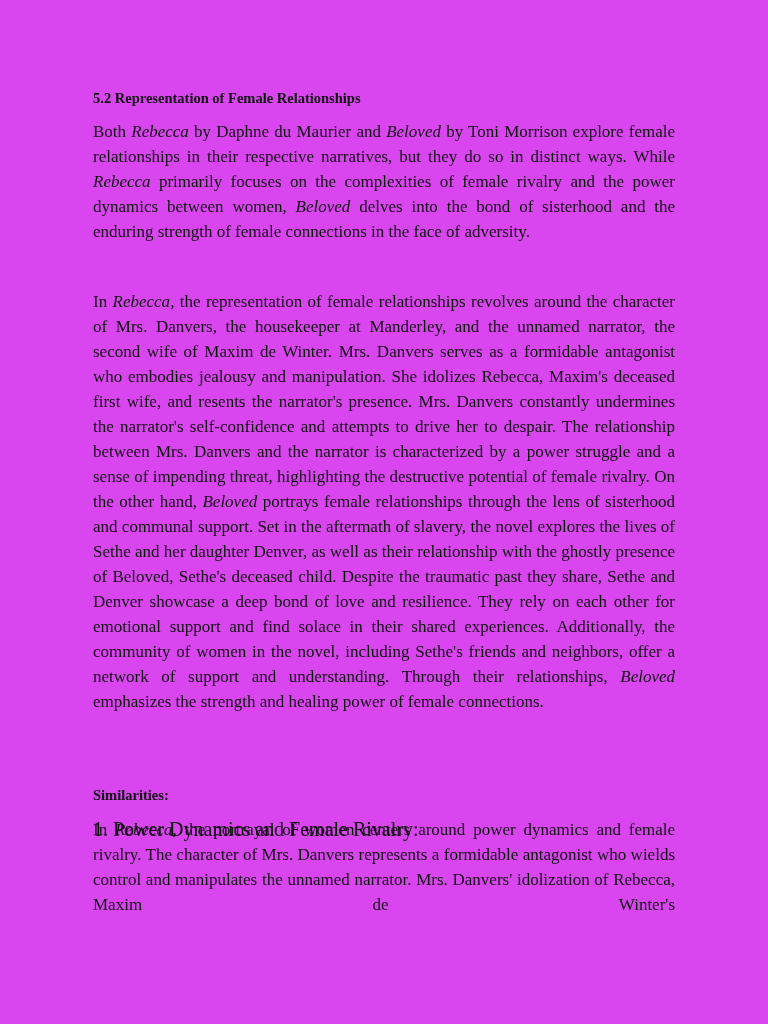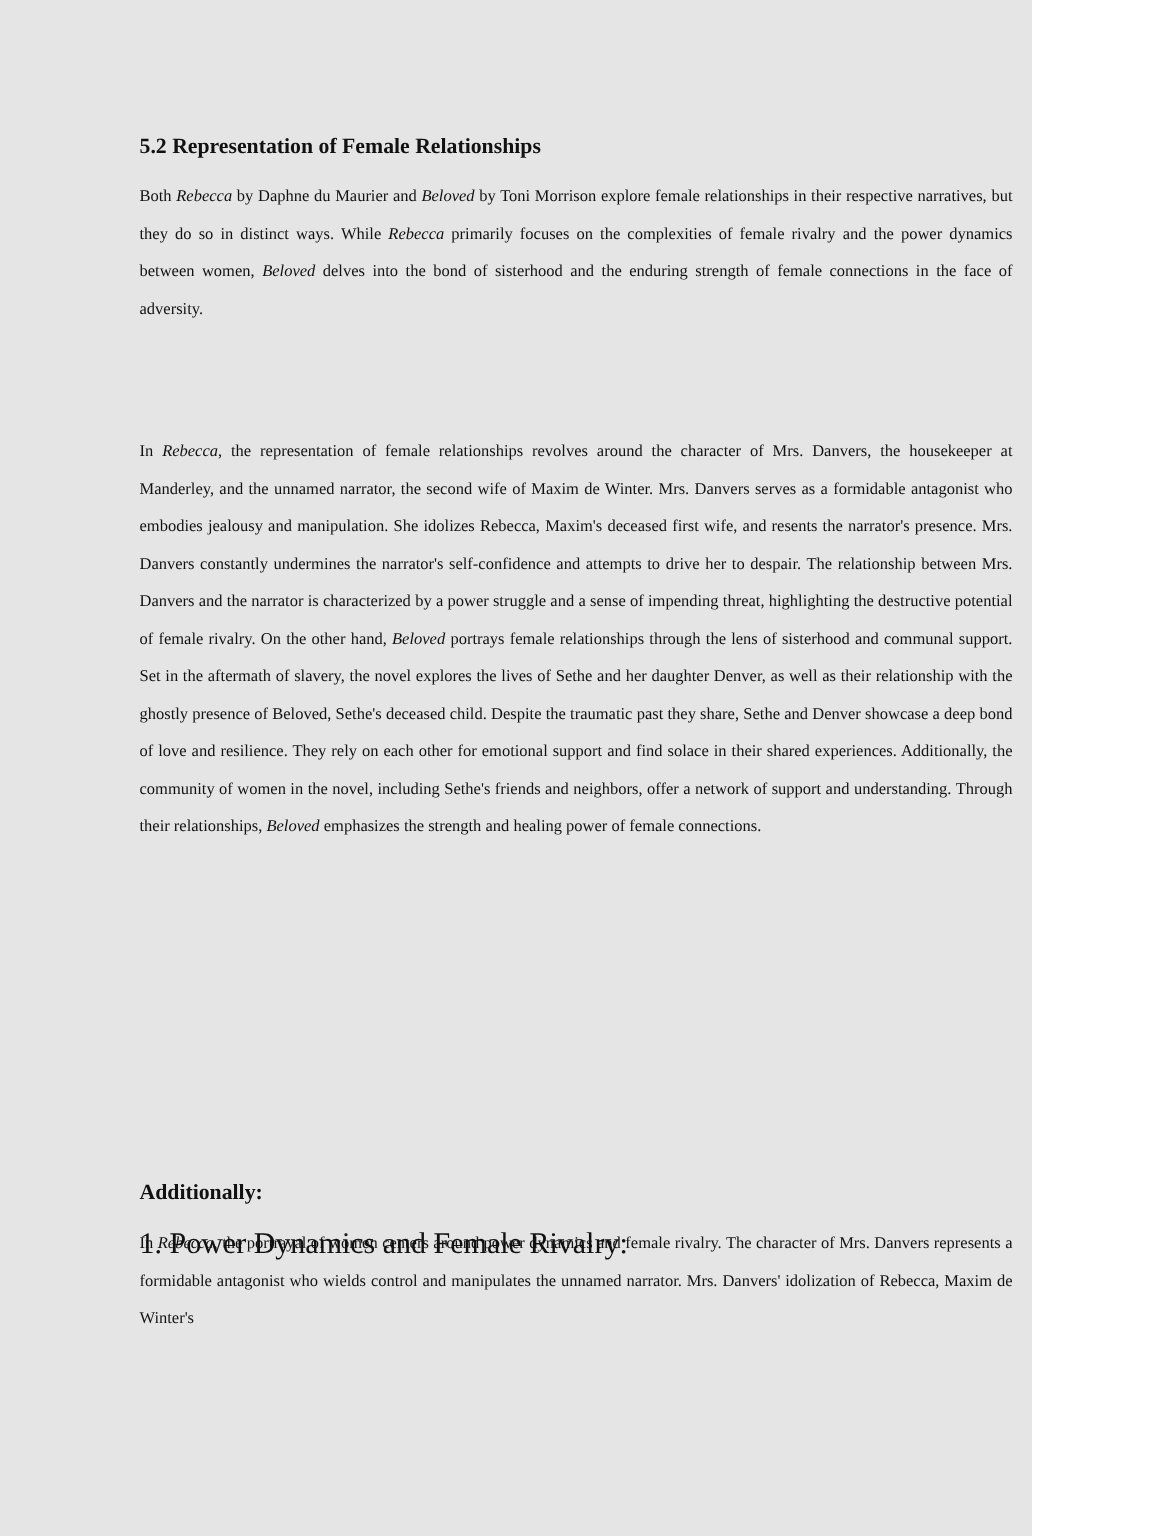--- a/index.html
+++ b/index.html
@@ -11,39 +11,39 @@
     width: 768px;
     height: 1024px;
     overflow: hidden;
     position: relative;
     font-family: "Liberation Serif", "DejaVu Serif", serif;
     color: #111111;
   }
   .page {
     position: absolute;
     left: 0; top: 0;
-    width: 688px;
+    width: 768px;
     height: 1024px;
-    background: #e5e5e5;
+    background: #d946ef;
   }
   .heading {
     position: absolute;
     left: 93px;
     width: 582px;
     font-weight: bold;
     font-size: 14.5px;
     line-height: 20px;
     margin: 0;
   }
   .para {
     position: absolute;
     left: 93px;
     width: 582px;
     margin: 0;
-    font-size: 11px;
+    font-size: 17px;
     line-height: 25px;
     text-align: justify;
     text-align-last: left;
   }
   .para.last-justified {
     text-align-last: justify;
   }
   .label {
     position: absolute;
     left: 93px;
@@ -59,19 +59,19 @@
 
 <div class="page">
 
   <h2 class="heading" style="top:88px;">5.2 Representation of Female Relationships</h2>
 
   <p class="para" style="top:119px;"><span>Both </span><em>Rebecca</em><span> by Daphne du Maurier and </span><em>Beloved</em><span> by Toni Morrison explore female relationships in their respective narratives, but they do so in distinct ways. While </span><em>Rebecca</em><span> primarily focuses on the complexities of female rivalry and the power dynamics between women, </span><em>Beloved</em><span> delves into the bond of sisterhood and the enduring strength of female connections in the face of adversity.</span></p>
 
   <p class="para" style="top:289px;"><span>In </span><em>Rebecca</em><span>, the representation of female relationships revolves around the character of Mrs. Danvers, the housekeeper at Manderley, and the unnamed narrator, the second wife of Maxim de Winter. Mrs. Danvers serves as a formidable antagonist who embodies jealousy and manipulation. She idolizes Rebecca, Maxim's deceased first wife, and resents the narrator's presence. Mrs. Danvers constantly undermines the narrator's self-confidence and attempts to drive her to despair. The relationship between Mrs. Danvers and the narrator is characterized by a power struggle and a sense of impending threat, highlighting the destructive potential of female rivalry. On the other hand, </span><em>Beloved</em><span> portrays female relationships through the lens of sisterhood and communal support. Set in the aftermath of slavery, the novel explores the lives of Sethe and her daughter Denver, as well as their relationship with the ghostly presence of Beloved, Sethe's deceased child. Despite the traumatic past they share, Sethe and Denver showcase a deep bond of love and resilience. They rely on each other for emotional support and find solace in their shared experiences. Additionally, the community of women in the novel, including Sethe's friends and neighbors, offer a network of support and understanding. Through their relationships, </span><em>Beloved</em><span> emphasizes the strength and healing power of female connections.</span></p>
 
 
-  <p class="label bold" style="top:785px;">Additionally:</p>
+  <p class="label bold" style="top:785px;">Similarities:</p>
 
   <p class="label" style="top:819px;">1. Power Dynamics and Female Rivalry:</p>
 
   <p class="para last-justified" style="top:817px;"><span>In </span><em>Rebecca</em><span>, the portrayal of women centers around power dynamics and female rivalry. The character of Mrs. Danvers represents a formidable antagonist who wields control and manipulates the unnamed narrator. Mrs. Danvers' idolization of Rebecca, Maxim de Winter's</span></p>
 
 </div>
 
 </body></html>

